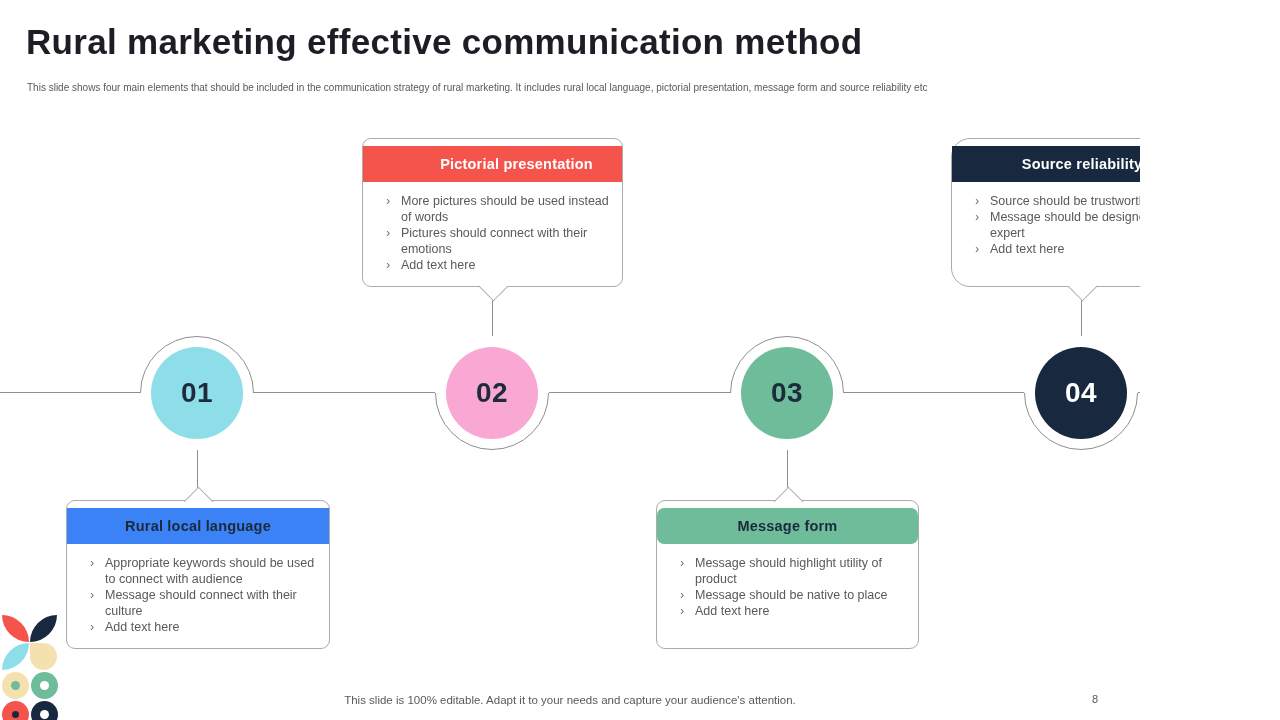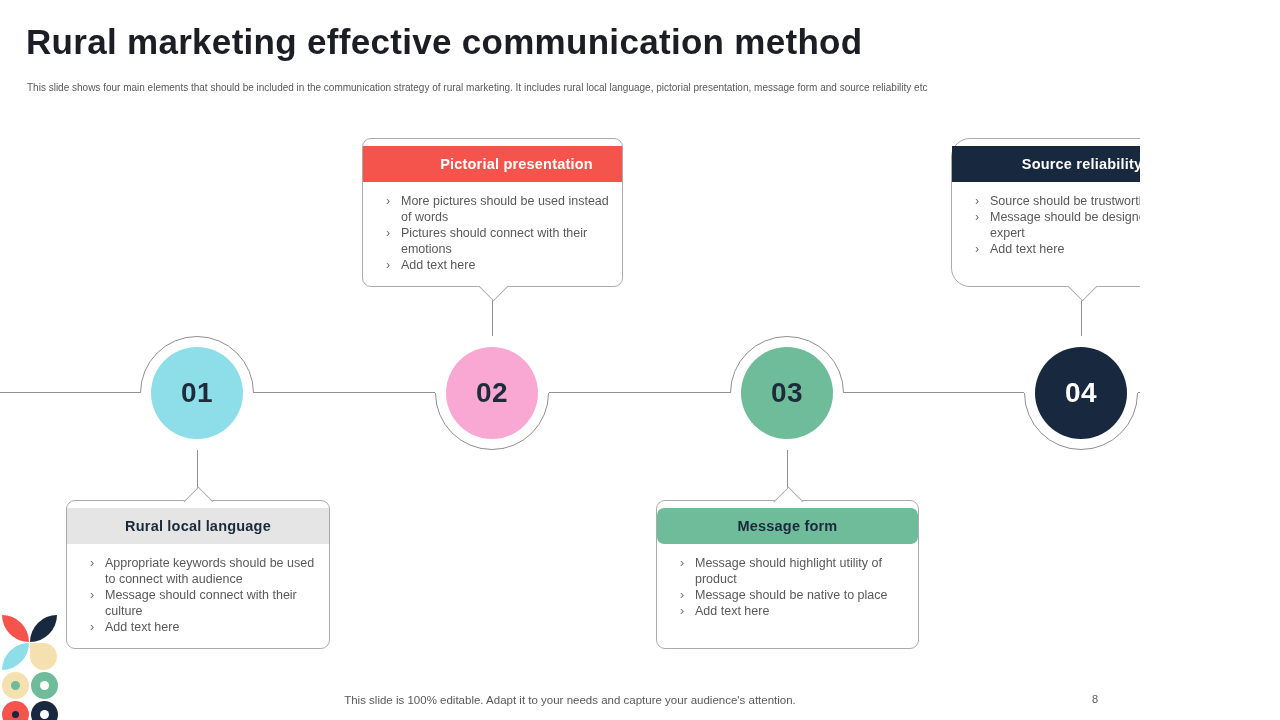--- a/index.html
+++ b/index.html
@@ -92,21 +92,21 @@
   </div>
 
   <div class="mask" style="left:1024px;"></div>
   <div class="arc arc-down" style="left:1024px;"></div>
   <div class="disc" style="left:1035px;background:#18283E;">
     <span class="num num-light">04</span>
   </div>
 
   <div class="callout" style="left:66px;top:500px;width:264px;">
     <div class="tail tail-top"></div>
-    <div class="band band-light" style="background:#e5e5e5;">Rural local language</div>
+    <div class="band band-light" style="background:#3b82f6;">Rural local language</div>
     <ul class="bullets">
       <li>
           <span class="marker">›</span>
           <span class="btext">Appropriate keywords should be used to connect with audience</span>
         </li>
       <li>
           <span class="marker">›</span>
           <span class="btext">Message should connect with their culture</span>
         </li>
       <li>

